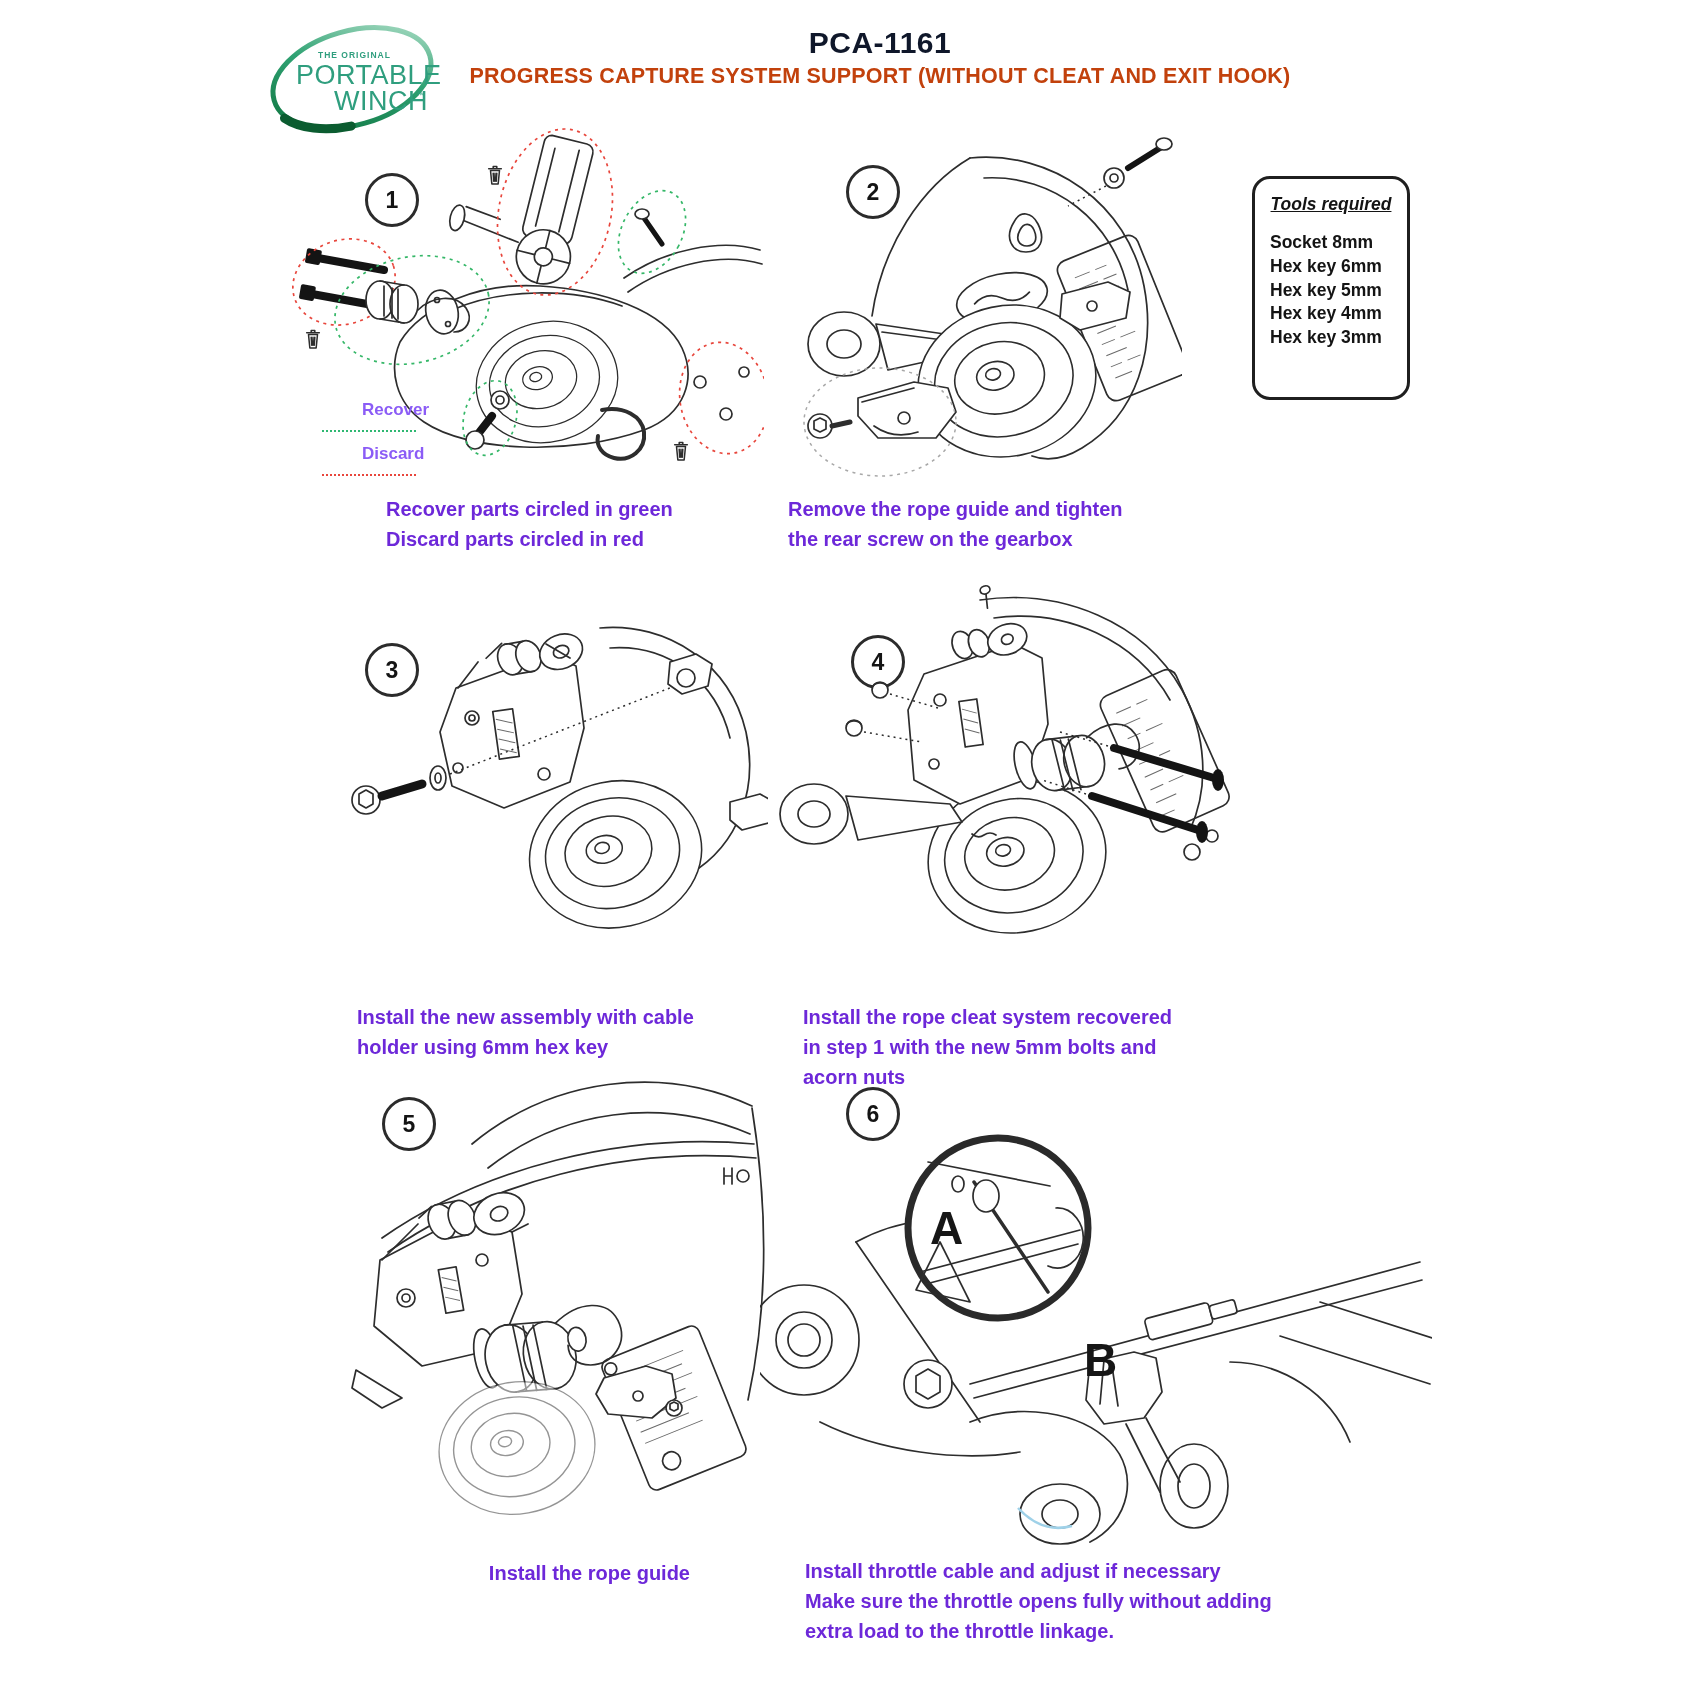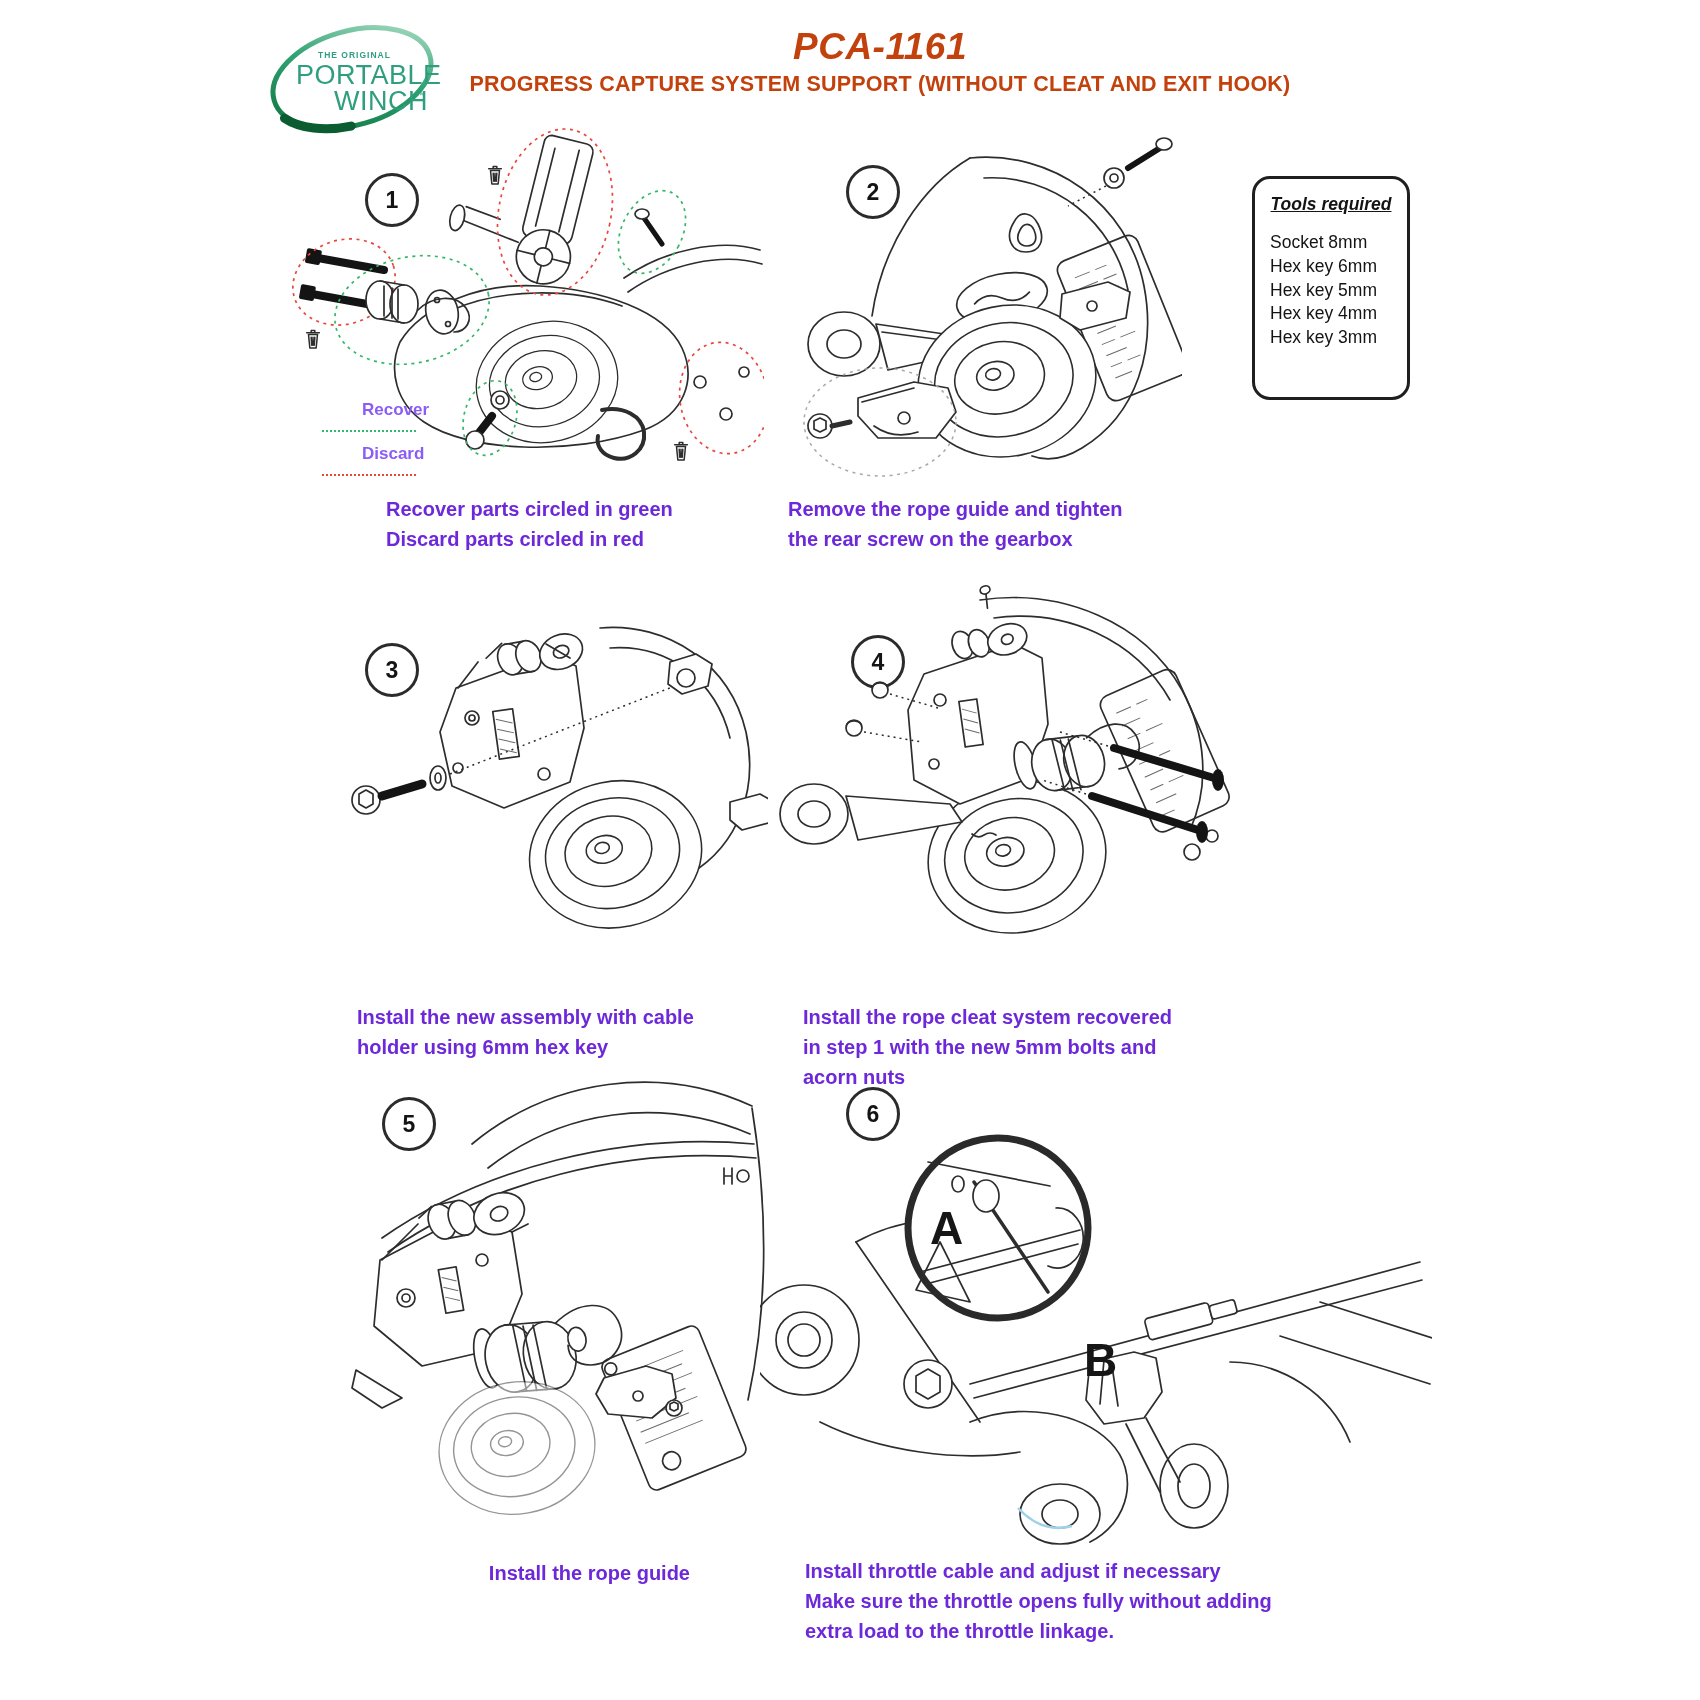--- a/index.html
+++ b/index.html
@@ -1,28 +1,28 @@
 <!DOCTYPE html>
 <html><head>
 <meta charset="utf-8">
 <style>
   html,body{margin:0;padding:0;background:#fff;}
   .page{position:relative;width:1700px;height:1700px;background:#fff;overflow:hidden;
         font-family:"Liberation Sans",sans-serif;color:#141414;}
   .abs{position:absolute;}
   
-  .title{font-size:37px;font-weight:bold;font-style:italic;letter-spacing:.5px;color:#c2410c;}
+  .title{font-size:30px;font-weight:bold;letter-spacing:.5px;color:#0f172a;}
   .subtitle{font-size:21.5px;font-weight:bold;color:#c2410c;margin-top:4px;letter-spacing:.2px;}
   .hdr{left:400px;top:26px;width:960px;text-align:center;}
   
   .toolsbox{left:1252px;top:176px;width:158px;height:224px;border:3.5px solid #1f1f1f;
             border-radius:18px;box-sizing:border-box;background:#fff;}
   .toolsbox .t{margin-top:15px;text-align:center;font-size:17.5px;font-weight:bold;
                font-style:italic;text-decoration:underline;}
-  .toolsbox .items{margin:16px 0 0 15px;font-size:17.5px;font-weight:normal;line-height:1.36;}
+  .toolsbox .items{margin:16px 0 0 15px;font-size:17.5px;font-weight:bold;line-height:1.36;}
   
   .numcirc{width:54px;height:54px;border:3px solid #2b2b2b;border-radius:50%;
            display:flex;align-items:center;justify-content:center;
            font-size:23px;font-weight:bold;background:#fff;box-sizing:border-box;}
   
   .cap{font-size:20px;font-weight:bold;line-height:1.5;color:#6d28d9;white-space:pre-line;}
   .cap.center{text-align:right;}
   
   .legend{font-size:17px;font-weight:bold;color:#8b5cf6;margin-left:40px;}
   .dotline{width:94px;height:0;border-bottom:2.5px dotted #2eb872;margin-top:10px;}

